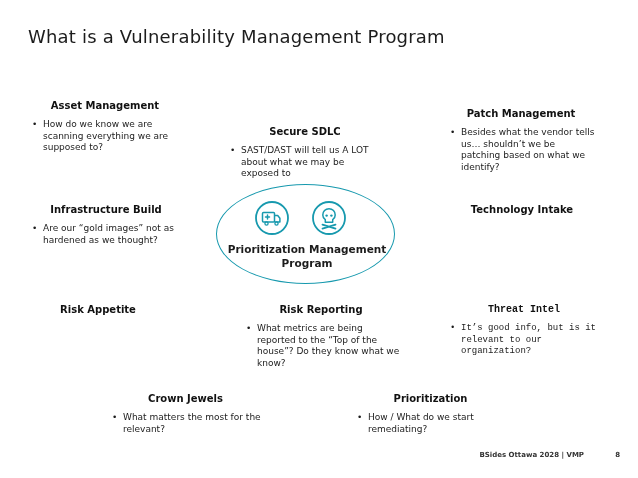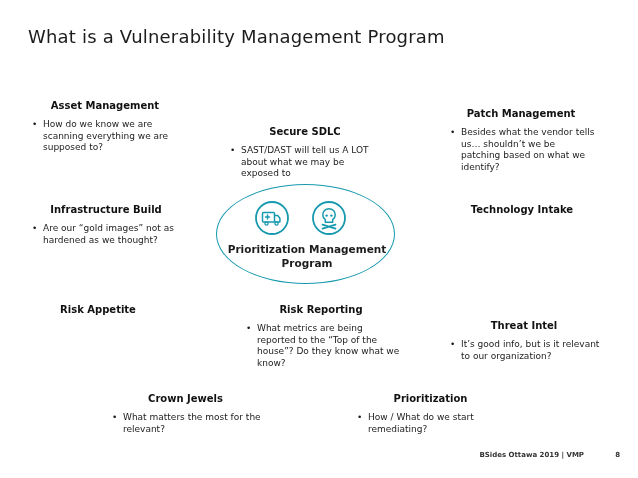--- a/index.html
+++ b/index.html
@@ -30,21 +30,21 @@
   .bullet .bullet-marker::before{content:"\2022";}
   .bullet .bullet-text{flex:1;}
   
   .s1{left:28px;top:99px;width:154px;}
   .s2{left:226px;top:99px;width:158px;margin-top:26px;}
   .s3{left:446px;top:99px;width:150px;margin-top:8px;}
   .s4{left:28px;top:203px;width:156px;}
   .s5{left:446px;top:203px;width:152px;}
   .s6{left:20px;top:303px;width:156px;}
   .s7{left:242px;top:303px;width:158px;}
-  .s8{left:446px;top:319px;width:156px;}
+  .s8{left:446px;top:303px;width:156px;font-family:Liberation Mono, monospace;}
   .s9{left:108px;top:392px;width:155px;}
   .s10{left:353px;top:392px;width:155px;}
   
   .vmp-ellipse{
     position:absolute;left:216px;top:184px;width:179px;height:100px;
     border:1.5px solid #1799AE;border-radius:50%;
     box-sizing:border-box;background:#fff;
   }
   .vmp-icon{position:absolute;width:36px;height:36px;}
   .icon-ambulance{left:254px;top:200px;}
@@ -157,16 +157,16 @@
   </div>
 
   <div class="section s10">
     <div class="sec-title">Prioritization</div>
     <div class="bullet">
       <span class="bullet-marker"></span>
       <span class="bullet-text">How / What do we start remediating?</span>
     </div>
   </div>
 
-  <div class="footer-label">BSides Ottawa 2019 | VMP</div>
+  <div class="footer-label">BSides Ottawa 2028 | VMP</div>
   <div class="footer-page">8</div>
 
 </div>
 
 </body></html>

